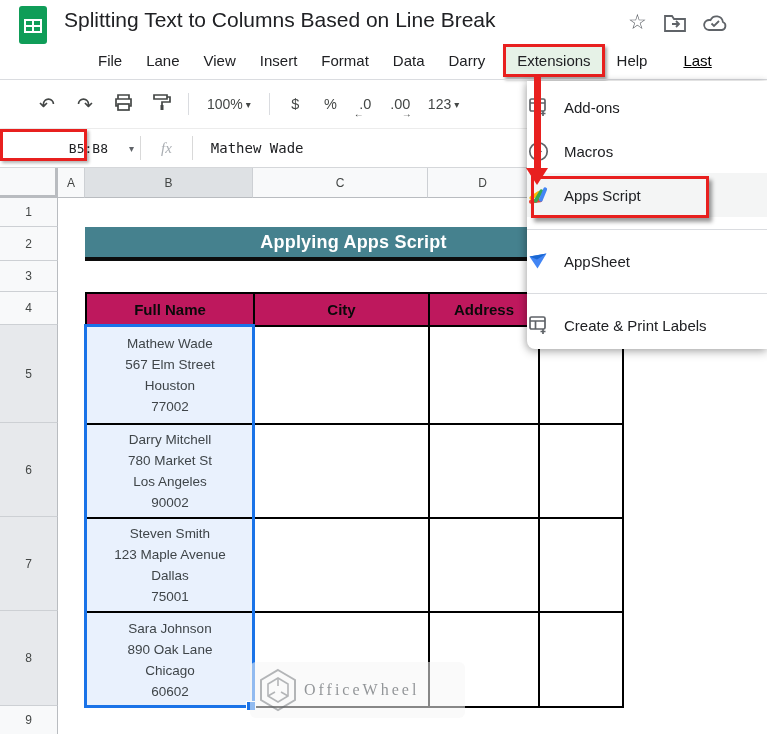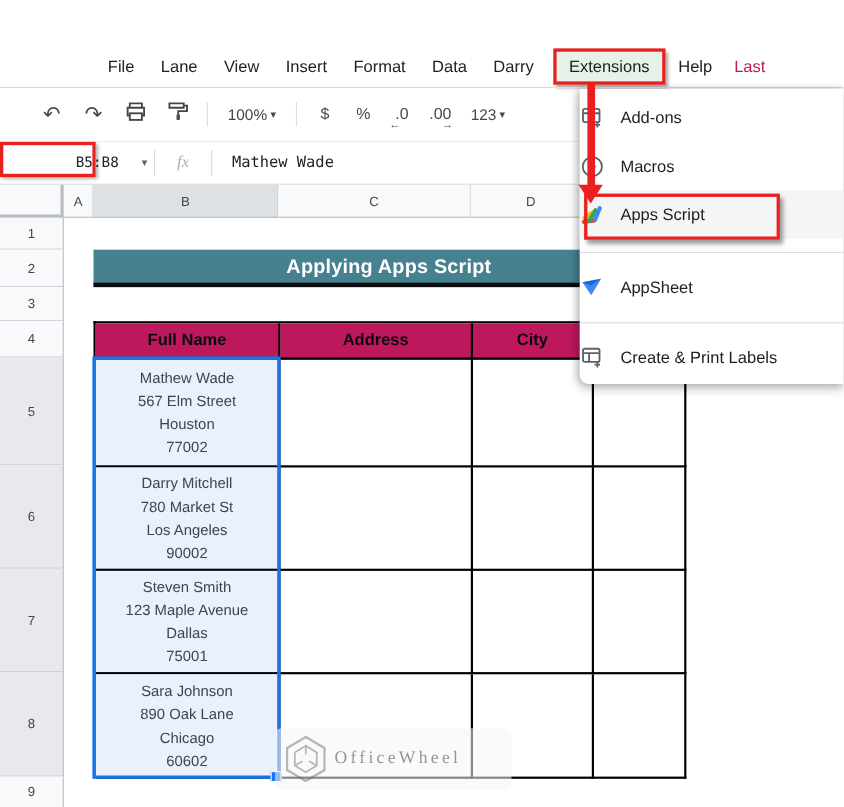--- a/index.html
+++ b/index.html
@@ -13,21 +13,21 @@
   .doc-title { position:absolute; left:64px; top:8px; font-size:21px; color:#202124; white-space:nowrap; }
   .tb-icon { position:absolute; top:10px; color:#5f6368; }
   .star { left:628px; font-size:21px; }
   .folder { left:663px; top:13px; }
   .cloud { left:702px; top:13px; }
 
   
   .menubar { position:absolute; left:0; top:42px; width:767px; height:37px; display:flex; align-items:center; padding-left:86px; font-size:15px; color:#202124; white-space:nowrap; }
   .menu-item { padding:6px 12px; data:a; }
   .ext-wrap { margin-left:6px; border:3px solid #e8201f; background:#e6f2e7; padding:5px 11px; box-shadow:2px 3px 3px rgba(0,0,0,.35); }
-  .last-edit { color:#be185d; margin-left:8px; overflow:hidden; }
+  .last-edit { color:#000000; text-decoration:underline; margin-left:24px; overflow:hidden; }
   .bar-divider { position:absolute; left:0; top:79px; width:767px; height:1px; background:#dadce0; }
 
   
   .toolbar { position:absolute; left:0; top:80px; width:767px; height:48px; display:flex; align-items:center; color:#444746; }
   .ticon { width:38px; text-align:center; font-size:19px; cursor:pointer; }
   .tsep { width:1px; height:22px; background:#dadce0; margin:0 8px; }
   .zoom-box { font-size:14px; padding:0 10px; display:flex; align-items:center; gap:3px; }
   .fmt { font-size:14.5px; width:35px; text-align:center; position:relative; }
   .fmt .sub { position:absolute; font-size:10px; bottom:-7px; }
   .fmt .sub.l { left:6px; } .fmt .sub.r { right:6px; }
@@ -74,20 +74,38 @@
   
   .appsscript-redbox { position:absolute; left:531px; top:176px; width:178px; height:42px; border:3px solid #e8201f; box-shadow:3px 4px 4px rgba(0,0,0,.4); z-index:50; pointer-events:none; }
   .arrow-stem { position:absolute; left:534px; top:76px; width:7px; height:93px; background:#e8201f; z-index:55; pointer-events:none; }
   .arrow-head { position:absolute; left:526px; top:168px; width:0; height:0; border-left:11px solid transparent; border-right:11px solid transparent; border-top:17px solid #e8201f; z-index:55; pointer-events:none; }
 </style>
 </head>
 <body>
 
 <div class="app">
 
+  <div class="titlebar">
+    <svg class="logo" viewBox="0 0 30 40">
+      <rect x="1" y="1" width="28" height="38" rx="3" fill="#0f9d58"></rect>
+      <rect x="7" y="15" width="16" height="12" fill="none" stroke="#fff" stroke-width="2"></rect>
+      <line x1="7" y1="21" x2="23" y2="21" stroke="#fff" stroke-width="2"></line>
+      <line x1="15" y1="15" x2="15" y2="27" stroke="#fff" stroke-width="2"></line>
+    </svg>
+    <div class="doc-title">Splitting Text to Columns Based on Line Break</div>
+    <div class="tb-icon star">☆</div>
+    <svg class="tb-icon folder" width="24" height="20" viewBox="0 0 24 20">
+      <path d="M2 3 h7 l2 3 h11 v12 h-20 z" fill="none" stroke="#5f6368" stroke-width="1.8"></path>
+      <path d="M9 11 h7 m-3 -3 l3 3 l-3 3" fill="none" stroke="#5f6368" stroke-width="1.8"></path>
+    </svg>
+    <svg class="tb-icon cloud" width="26" height="20" viewBox="0 0 26 20">
+      <path d="M7 17 a5 5 0 1 1 1.5 -9.8 a6.5 6.5 0 0 1 12.4 1.8 a4.2 4.2 0 0 1 -1 8 z" fill="none" stroke="#5f6368" stroke-width="1.8"></path>
+      <path d="M9.5 10.5 l2.5 2.5 l5 -5" fill="none" stroke="#5f6368" stroke-width="1.8"></path>
+    </svg>
+  </div>
 
   <div class="menubar">
     <span class="menu-item">File</span>
     <span class="menu-item">Lane</span>
     <span class="menu-item">View</span>
     <span class="menu-item">Insert</span>
     <span class="menu-item">Format</span>
     <span class="menu-item">Data</span>
     <span class="menu-item">Darry</span>
     <span class="ext-wrap">Extensions</span>
@@ -159,22 +177,22 @@
     <div class="rowhead sel" style="top:157px;height:98px">5</div>
     <div class="rowhead sel" style="top:255px;height:94px">6</div>
     <div class="rowhead sel" style="top:349px;height:94px">7</div>
     <div class="rowhead sel" style="top:443px;height:95px">8</div>
     <div class="rowhead" style="top:538px;height:28px;border-bottom:none">9</div>
 
     <div class="banner">Applying Apps Script</div>
 
     <div class="sheet-table">
       <div class="cell head">Full Name</div>
+      <div class="cell head">City</div>
       <div class="cell head">Address</div>
-      <div class="cell head">City</div>
       <div class="cell head"></div>
 
       <div class="cell data">Mathew Wade
 567 Elm Street
 Houston
 77002</div>
       <div class="cell"></div>
       <div class="cell"></div>
       <div class="cell"></div>
 

